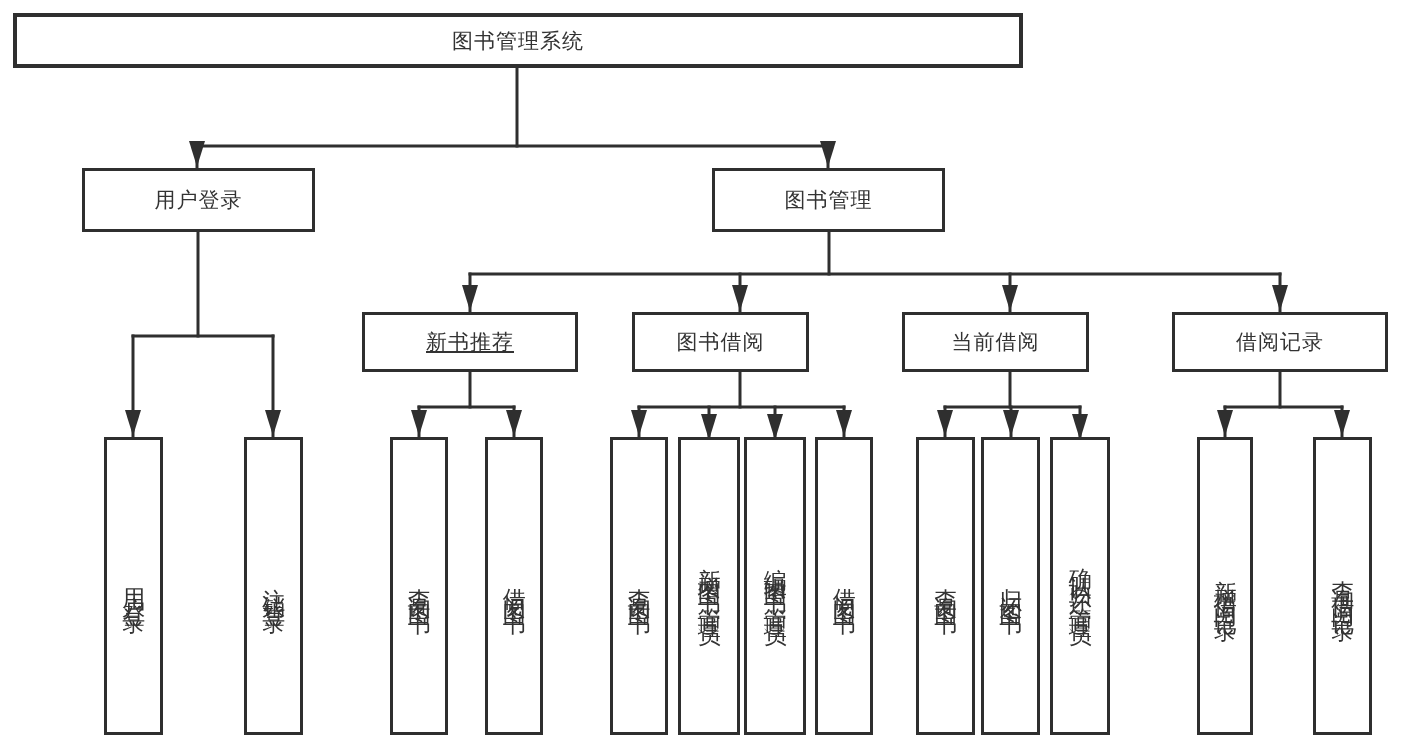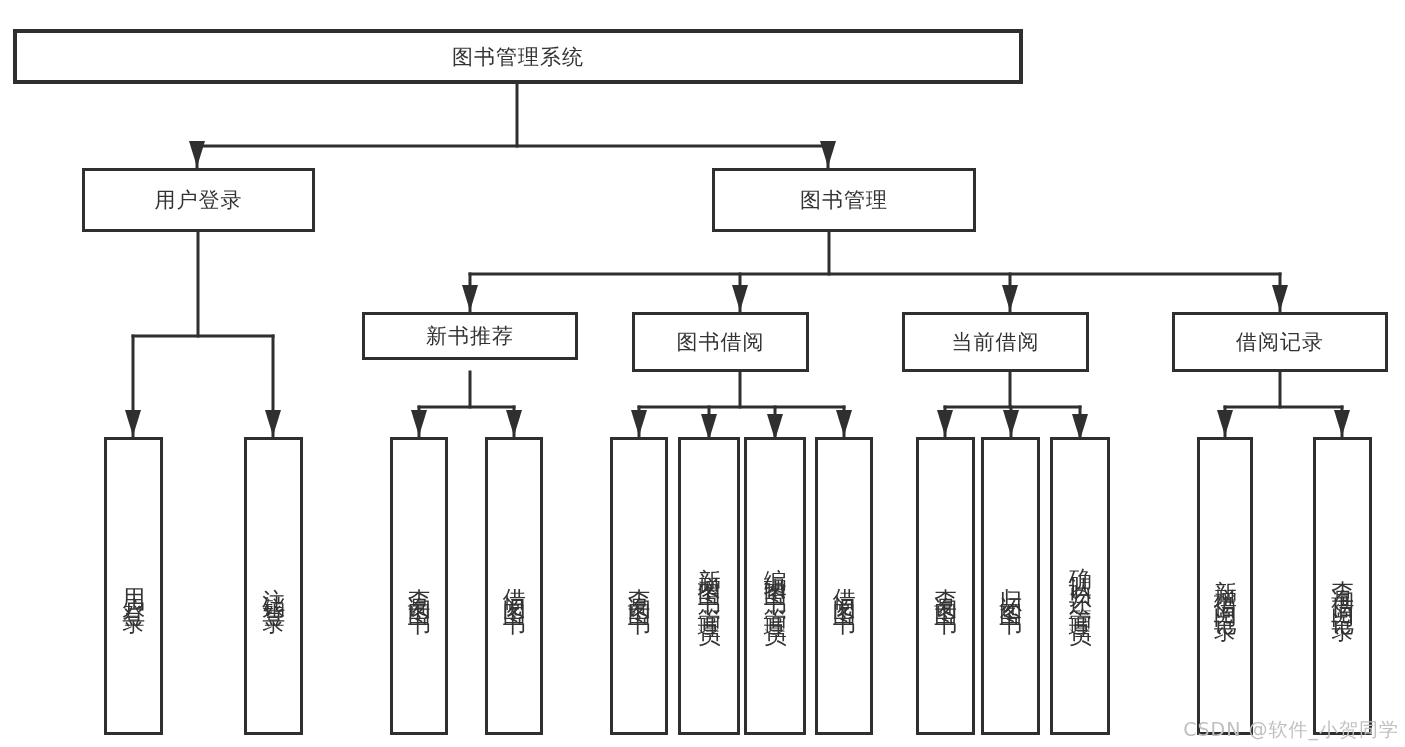--- a/index.html
+++ b/index.html
@@ -22,21 +22,21 @@
     position:absolute;
     box-sizing:border-box;
     border:3px solid var(--line);
     background:var(--bg);
     display:flex;align-items:center;justify-content:center;
     color:var(--text);
     font-size:21px;
     letter-spacing:1px;
     z-index:2;
   }
-  .root-box{border-width:4px;margin-top:16px;}
+  .root-box{border-width:4px;}
   .vbox span{
     writing-mode:vertical-rl;
     text-orientation:mixed;
     font-size:23px;
     letter-spacing:8px;
     line-height:1.1;
     white-space:nowrap;
   }
   .watermark{
     position:absolute;
@@ -101,25 +101,25 @@
     <line x1="1342" y1="407" x2="1342" y2="436" marker-end="url(#arw)"></line>
   </svg>
 
   <div class="box root-box" style="left:13px;top:13px;width:1010px;height:55px;">
     <span>图书管理系统</span>
   </div>
 
   <div class="box" style="left:82px;top:168px;width:233px;height:64px;">
     <span>用户登录</span>
   </div>
-  <div class="box" style="left:712px;top:168px;width:264px;height:64px;text-align:right;">
+  <div class="box" style="left:712px;top:168px;width:233px;height:64px;text-align:right;">
     <span>图书管理</span>
   </div>
 
-  <div class="box" style="left:362px;top:312px;width:216px;height:48px;">
+  <div class="box" style="left:362px;top:312px;width:216px;height:60px;text-decoration:underline;">
     <span>新书推荐</span>
   </div>
   <div class="box" style="left:632px;top:312px;width:177px;height:60px;">
     <span>图书借阅</span>
   </div>
   <div class="box" style="left:902px;top:312px;width:187px;height:60px;">
     <span>当前借阅</span>
   </div>
   <div class="box" style="left:1172px;top:312px;width:216px;height:60px;">
     <span>借阅记录</span>
@@ -162,15 +162,14 @@
     <span>确认归还（管理员）</span>
   </div>
 
   <div class="box vbox" style="left:1197px;top:437px;width:56px;height:298px;">
     <span>新增借阅记录</span>
   </div>
   <div class="box vbox" style="left:1313px;top:437px;width:59px;height:298px;">
     <span>查询借阅记录</span>
   </div>
 
-  <div class="watermark">CSDN @软件_小贺同学</div>
 
 </div>
 
 </body></html>

